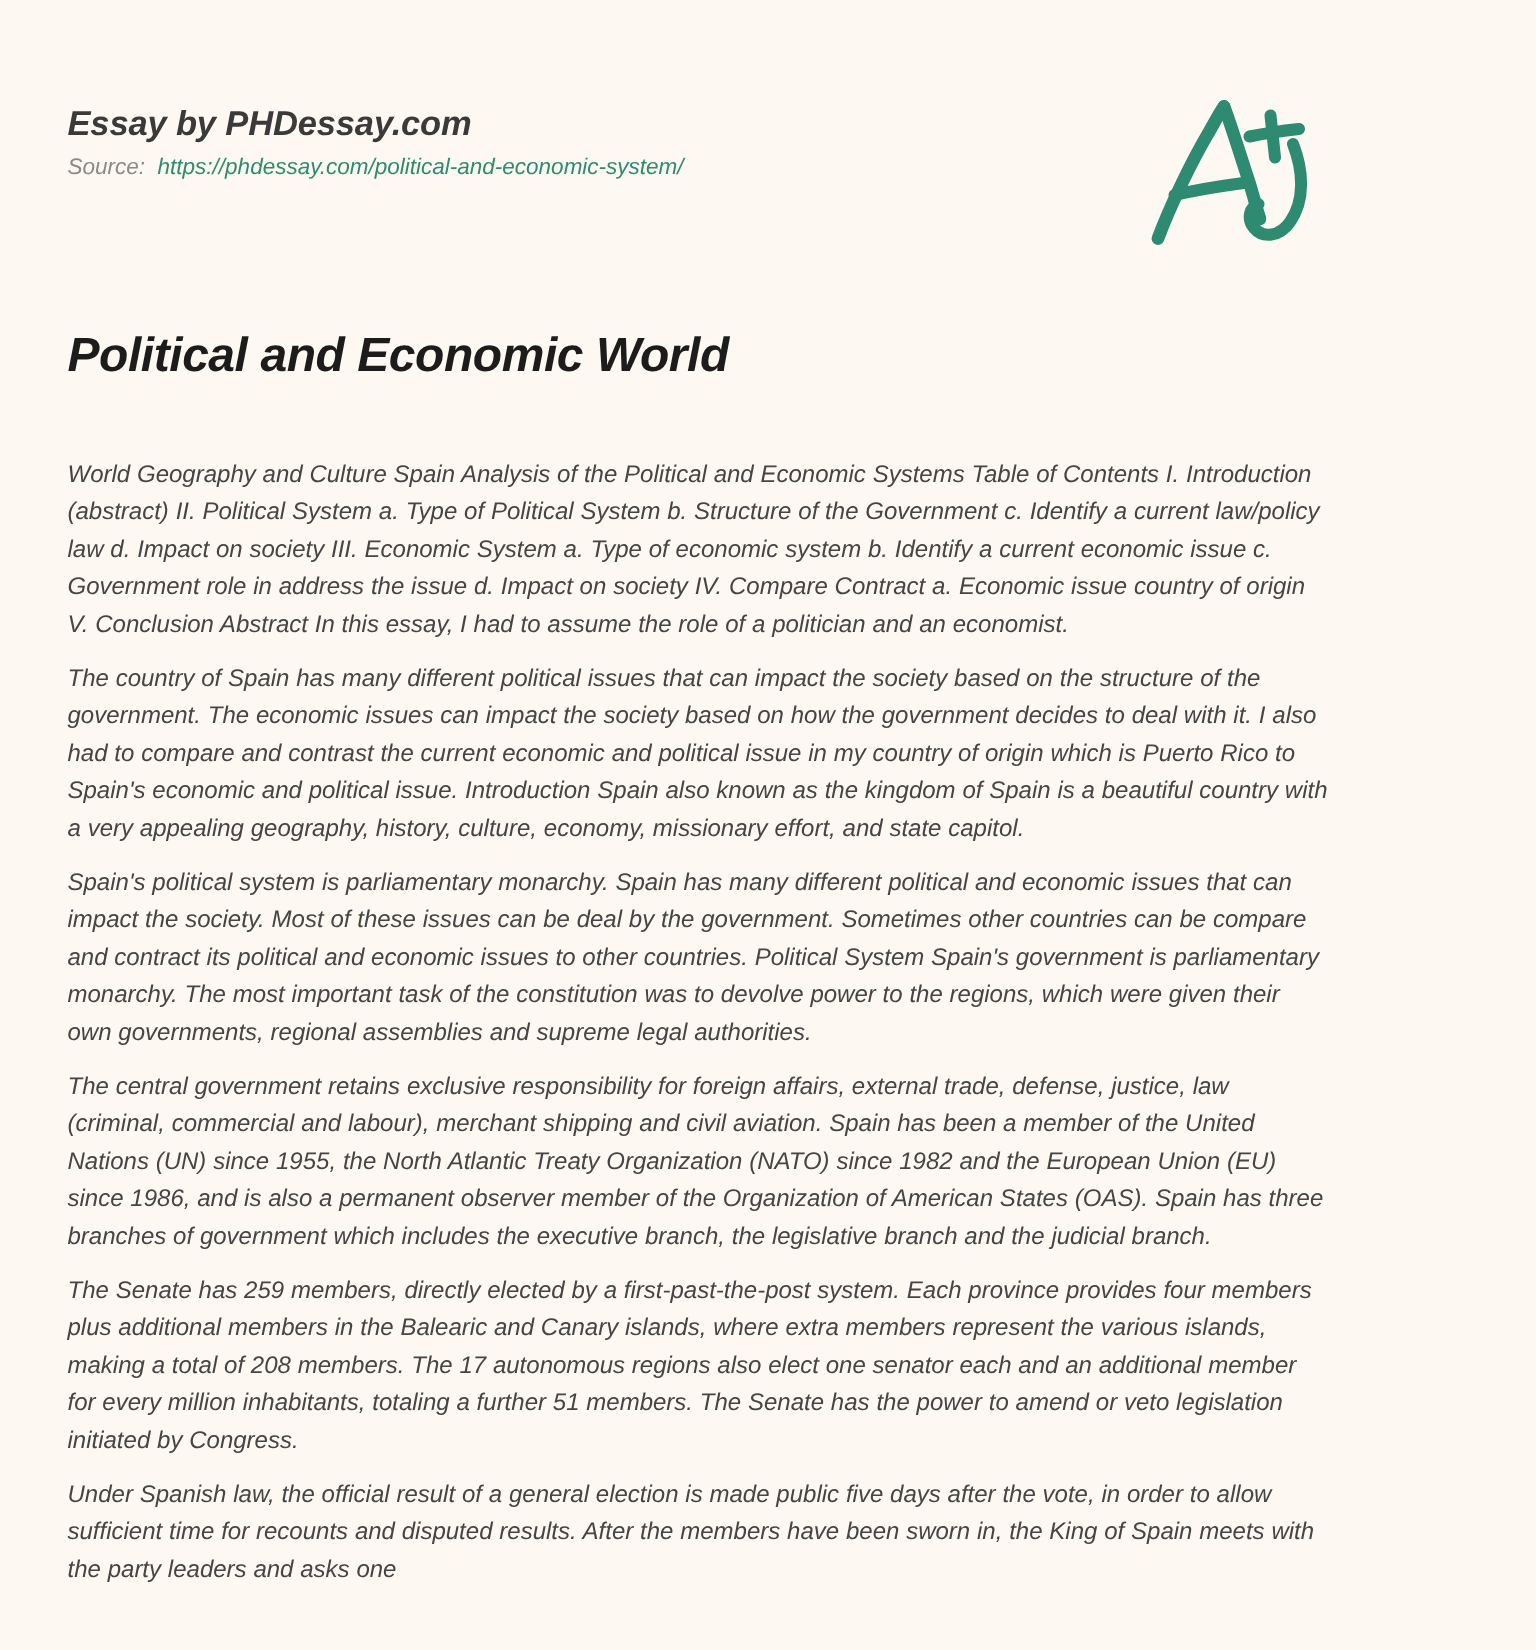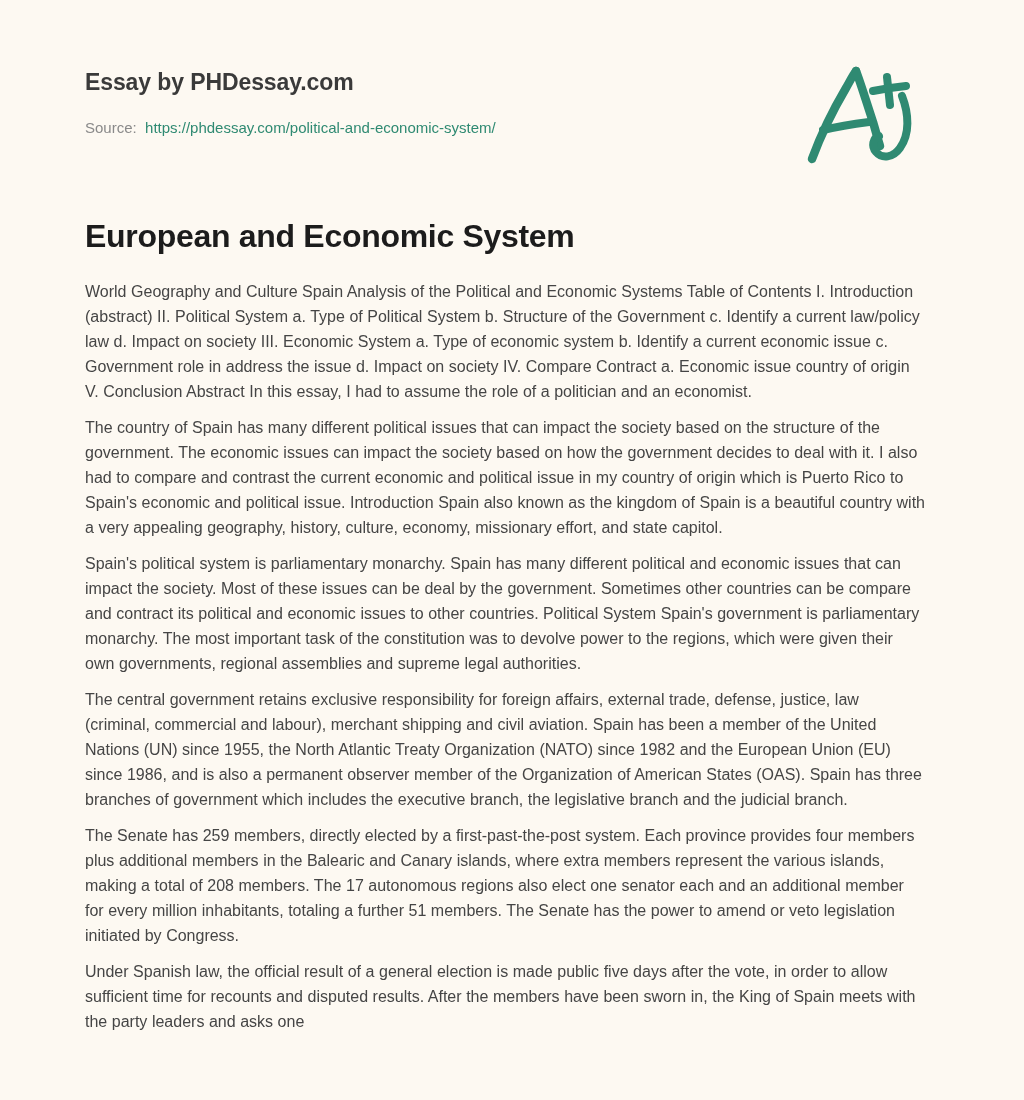--- a/index.html
+++ b/index.html
@@ -15,21 +15,22 @@
     color: #3f3f3f;
     overflow: hidden;
     position: relative;
   }
 
   .page {
     position: relative;
     width: 1024px;
     height: 1100px;
     box-sizing: border-box;
-    padding: 0 85px;
+    padding: 0 45px;
+    font-style: italic;
   }
 
   
   .masthead {
     position: relative;
     height: 180px;
   }
   .brand-line {
     position: absolute;
     left: 0;
@@ -37,21 +38,21 @@
     font-size: 23px;
     font-weight: bold;
     letter-spacing: -0.1px;
     color: #3a3a3a;
     line-height: 1;
     white-space: nowrap;
   }
   .source-line {
     position: absolute;
     left: 0;
-    top: 120px;
+    top: 104px;
     font-size: 15px;
     line-height: 1;
     color: #8a8a8a;
     white-space: nowrap;
   }
   .source-label {
     color: #8a8a8a;
   }
   .source-url {
     color: #2f8a72;
@@ -81,21 +82,21 @@
     font-size: 32px;
     font-weight: bold;
     letter-spacing: -0.3px;
     color: #1c1c1c;
     line-height: 1;
   }
 
   
   .article {
     position: relative;
-    top: 67px;
+    top: 92px;
     width: 840px;
   }
   .article p {
     margin: 0 0 11px 0;
     font-size: 16px;
     line-height: 25px;
     color: #454545;
     text-align: left;
     word-spacing: 0.1px;
   }
@@ -131,21 +132,21 @@
 
           <path d="M70 33 C80 31 93 29 103 28" stroke-width="8"></path>
 
           <path d="M99 38 C106 56 107 76 97 90 C90 100 79 101 73 94 C68 88 70 80 76 78" stroke-width="8"></path>
         </g>
       </svg>
     </div>
 
   </div>
 
-  <h1 class="doc-title">European and Economic System</h1>
+  <h1 class="doc-title">Political and Economic World</h1>
 
   <div class="article">
     <p>World Geography and Culture Spain Analysis of the Political and Economic Systems Table of Contents I. Introduction (abstract) II. Political System a. Type of Political System b. Structure of the Government c. Identify a current law/policy law d. Impact on society III. Economic System a. Type of economic system b. Identify a current economic issue c. Government role in address the issue d. Impact on society IV. Compare Contract a. Economic issue country of origin V. Conclusion Abstract In this essay, I had to assume the role of a politician and an economist.</p>
     <p>The country of Spain has many different political issues that can impact the society based on the structure of the government. The economic issues can impact the society based on how the government decides to deal with it. I also had to compare and contrast the current economic and political issue in my country of origin which is Puerto Rico to Spain's economic and political issue. Introduction Spain also known as the kingdom of Spain is a beautiful country with a very appealing geography, history, culture, economy, missionary effort, and state capitol.</p>
     <p>Spain's political system is parliamentary monarchy. Spain has many different political and economic issues that can impact the society. Most of these issues can be deal by the government. Sometimes other countries can be compare and contract its political and economic issues to other countries. Political System Spain's government is parliamentary monarchy. The most important task of the constitution was to devolve power to the regions, which were given their own governments, regional assemblies and supreme legal authorities.</p>
     <p>The central government retains exclusive responsibility for foreign affairs, external trade, defense, justice, law (criminal, commercial and labour), merchant shipping and civil aviation. Spain has been a member of the United Nations (UN) since 1955, the North Atlantic Treaty Organization (NATO) since 1982 and the European Union (EU) since 1986, and is also a permanent observer member of the Organization of American States (OAS). Spain has three branches of government which includes the executive branch, the legislative branch and the judicial branch.</p>
     <p>The Senate has 259 members, directly elected by a first-past-the-post system. Each province provides four members plus additional members in the Balearic and Canary islands, where extra members represent the various islands, making a total of 208 members. The 17 autonomous regions also elect one senator each and an additional member for every million inhabitants, totaling a further 51 members. The Senate has the power to amend or veto legislation initiated by Congress.</p>
     <p>Under Spanish law, the official result of a general election is made public five days after the vote, in order to allow sufficient time for recounts and disputed results. After the members have been sworn in, the King of Spain meets with the party leaders and asks one</p>
   </div>
 

